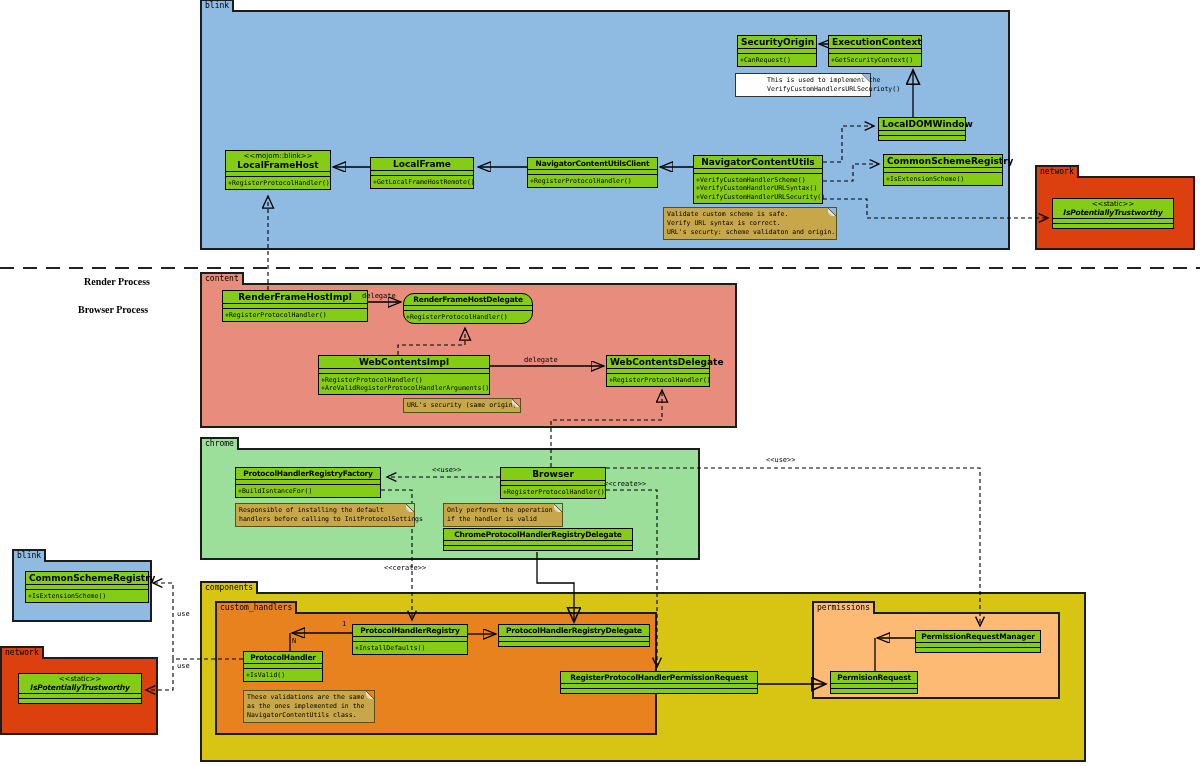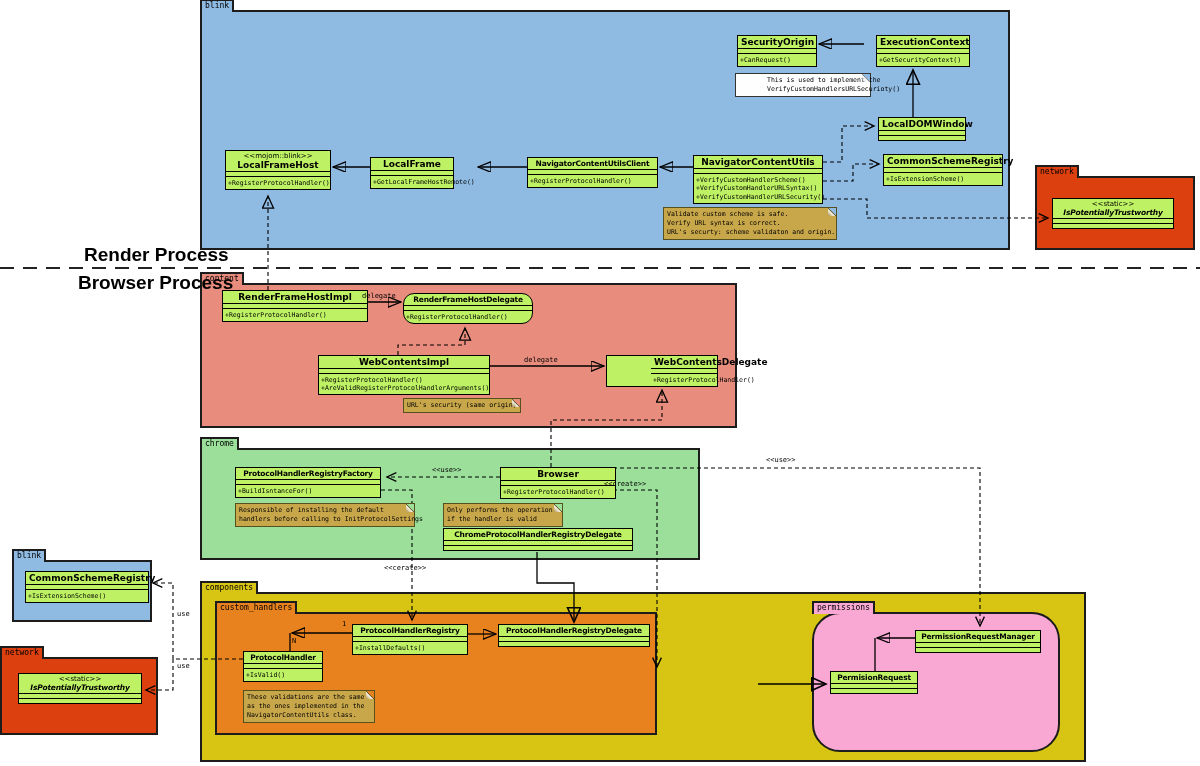--- a/index.html
+++ b/index.html
@@ -2,40 +2,40 @@
 <html><head>
 <meta charset="utf-8">
 <style>
   html,body{margin:0;padding:0;background:#fff;}
   #canvas{position:relative;width:1200px;height:766px;overflow:hidden;
     font-family:"DejaVu Sans",sans-serif;color:#000;}
   .pkg{position:absolute;border:2px solid #1c1c1c;box-sizing:border-box;}
   .ptab{position:absolute;top:-13px;left:-2px;height:13px;line-height:12px;
     background-color:inherit;border:2px solid #1c1c1c;border-bottom:none;
     font:8px "DejaVu Sans Mono",monospace;padding:0 3px;white-space:nowrap;box-sizing:border-box;}
-  .cls{position:absolute;background:#bef264;border:1.6px solid #000;box-sizing:border-box;z-index:5;}
+  .cls{position:absolute;background:#84cc16;border:1.6px solid #000;box-sizing:border-box;z-index:5;}
   .head{border-bottom:1.6px solid #000;padding:1px 3px;text-align:center;}
   .stereo{font-size:7px;white-space:nowrap;}
   .cname{font-weight:bold;font-size:9px;white-space:nowrap;}
   .cname.xs{font-size:7.5px;letter-spacing:-0.2px;}
   .it{font-style:italic;}
   .attrs{height:4px;border-bottom:1.6px solid #000;}
   .mets{padding:1.5px 2px;text-align:left;}
   .mets.empty{height:4px;padding:0;}
   .m{font:6.5px "DejaVu Sans Mono",monospace;white-space:nowrap;line-height:8.5px;}
   .note{position:absolute;border:1.2px solid #55511f;box-sizing:border-box;
     padding:2px 4px 2px 3px;z-index:5;}
   .note .nl{font:6.5px "DejaVu Sans Mono",monospace;white-space:nowrap;line-height:9px;}
   .note::after{content:'';position:absolute;top:0;right:0;width:8px;height:8px;
     background:linear-gradient(225deg,var(--fold,#fff) 48%,rgba(0,0,0,.45) 50%,rgba(255,255,255,.9) 58%,rgba(0,0,0,.15) 100%);}
   .tan{background:#C8A74B;}
   .white{background:#FEFEFE;border-color:#333;}
   .elabel{position:absolute;font:7px "DejaVu Sans Mono",monospace;white-space:nowrap;z-index:6;}
-  .proc{position:absolute;font-weight:bold;font-size:19px;font-family:Liberation Sans, sans-serif;
-    white-space:nowrap;z-index:6;}
+  .proc{position:absolute;font-weight:bold;font-size:10px;font-family:Liberation Serif, serif;
+    white-space:nowrap;z-index:6;margin-top:32px;}
   svg.wires{position:absolute;left:0;top:0;z-index:4;pointer-events:none;}
   svg.wires path{fill:none;stroke:#000;}
   svg.wires .s{stroke-width:1.3px;}
   svg.wires .d{stroke-width:1.1px;stroke-dasharray:4,3;}
   svg.wires .bound{stroke:#222;stroke-width:2px;stroke-dasharray:14,9;}
 </style>
 </head>
 <body>
 
 <div id="canvas">
@@ -51,21 +51,21 @@
   </div>
   <div class="pkg" style="left:200px;top:448px;width:500px;height:112px;background:#9BDF9B;">
     <div class="ptab">chrome</div>
   </div>
   <div class="pkg" style="left:200px;top:592px;width:886px;height:170px;background:#D8C413;">
     <div class="ptab">components</div>
   </div>
   <div class="pkg" style="left:215px;top:612px;width:442px;height:123px;background:#E8821E;">
     <div class="ptab">custom_handlers</div>
   </div>
-  <div class="pkg" style="left:812px;top:612px;width:248px;height:140px;background:#f9a8d4;border-radius:28px;">
+  <div class="pkg" style="left:812px;top:612px;width:248px;height:87px;background:#fdba74;">
     <div class="ptab">permissions</div>
   </div>
   <div class="pkg" style="left:12px;top:560px;width:140px;height:62px;background:#8FBAE2;">
     <div class="ptab">blink</div>
   </div>
   <div class="pkg" style="left:0px;top:657px;width:158px;height:78px;background:#DC400F;">
     <div class="ptab">network</div>
   </div>
 
   <svg class="wires" width="1200" height="766">
@@ -120,21 +120,21 @@
   <div class="cls" style="left:737px;top:35px;width:80px;">
     <div class="head">
         <div class="cname">SecurityOrigin</div>
       </div>
     <div class="attrs"></div>
     <div class="mets">
         <div class="m">+CanRequest()</div>
       </div>
   </div>
 
-  <div class="cls" style="left:876px;top:35px;width:94px;">
+  <div class="cls" style="left:828px;top:35px;width:94px;">
     <div class="head">
         <div class="cname">ExecutionContext</div>
       </div>
     <div class="attrs"></div>
     <div class="mets">
         <div class="m">+GetSecurityContext()</div>
       </div>
   </div>
 
   <div class="cls" style="left:878px;top:117px;width:88px;">
@@ -159,21 +159,21 @@
     <div class="head">
       <div class="stereo">&lt;&lt;mojom::blink&gt;&gt;</div>
       <div class="cname">LocalFrameHost</div>
     </div>
     <div class="attrs"></div>
     <div class="mets">
         <div class="m">+RegisterProtocolHandler()</div>
       </div>
   </div>
 
-  <div class="cls" style="left:370px;top:157px;width:84px;">
+  <div class="cls" style="left:370px;top:157px;width:104px;">
     <div class="head">
         <div class="cname">LocalFrame</div>
       </div>
     <div class="attrs"></div>
     <div class="mets">
         <div class="m">+GetLocalFrameHostRemote()</div>
       </div>
   </div>
 
   <div class="cls" style="left:527px;top:157px;width:131px;">
@@ -231,41 +231,41 @@
     <div class="head">
         <div class="cname">WebContentsImpl</div>
       </div>
     <div class="attrs"></div>
     <div class="mets">
       <div class="m">+RegisterProtocolHandler()</div>
       <div class="m">+AreValidRegisterProtocolHandlerArguments()</div>
     </div>
   </div>
 
-  <div class="cls" style="left:606px;top:355px;width:112px;padding-left:44px;">
+  <div class="cls" style="left:606px;top:355px;width:104px;">
     <div class="head">
         <div class="cname">WebContentsDelegate</div>
       </div>
     <div class="attrs"></div>
     <div class="mets">
         <div class="m it">+RegisterProtocolHandler()</div>
       </div>
   </div>
 
   <div class="cls" style="left:235px;top:467px;width:146px;">
     <div class="head">
         <div class="cname xs">ProtocolHandlerRegistryFactory</div>
       </div>
     <div class="attrs"></div>
     <div class="mets">
         <div class="m">+BuildIsntanceFor()</div>
       </div>
   </div>
 
-  <div class="cls" style="left:500px;top:467px;width:116px;">
+  <div class="cls" style="left:500px;top:467px;width:106px;">
     <div class="head">
         <div class="cname">Browser</div>
       </div>
     <div class="attrs"></div>
     <div class="mets">
         <div class="m">+RegisterProtocolHandler()</div>
       </div>
   </div>
 
   <div class="cls" style="left:443px;top:528px;width:190px;">
@@ -297,20 +297,27 @@
   <div class="cls" style="left:243px;top:651px;width:80px;">
     <div class="head">
         <div class="cname xs">ProtocolHandler</div>
       </div>
     <div class="attrs"></div>
     <div class="mets">
         <div class="m">+IsValid()</div>
       </div>
   </div>
 
+  <div class="cls" style="left:560px;top:671px;width:198px;">
+    <div class="head">
+        <div class="cname xs">RegisterProtocolHandlerPermissionRequest</div>
+      </div>
+    <div class="attrs"></div>
+    <div class="mets empty"></div>
+  </div>
 
   <div class="cls" style="left:915px;top:630px;width:126px;">
     <div class="head">
         <div class="cname xs">PermissionRequestManager</div>
       </div>
     <div class="attrs"></div>
     <div class="mets empty"></div>
   </div>
 
   <div class="cls" style="left:830px;top:671px;width:88px;">

